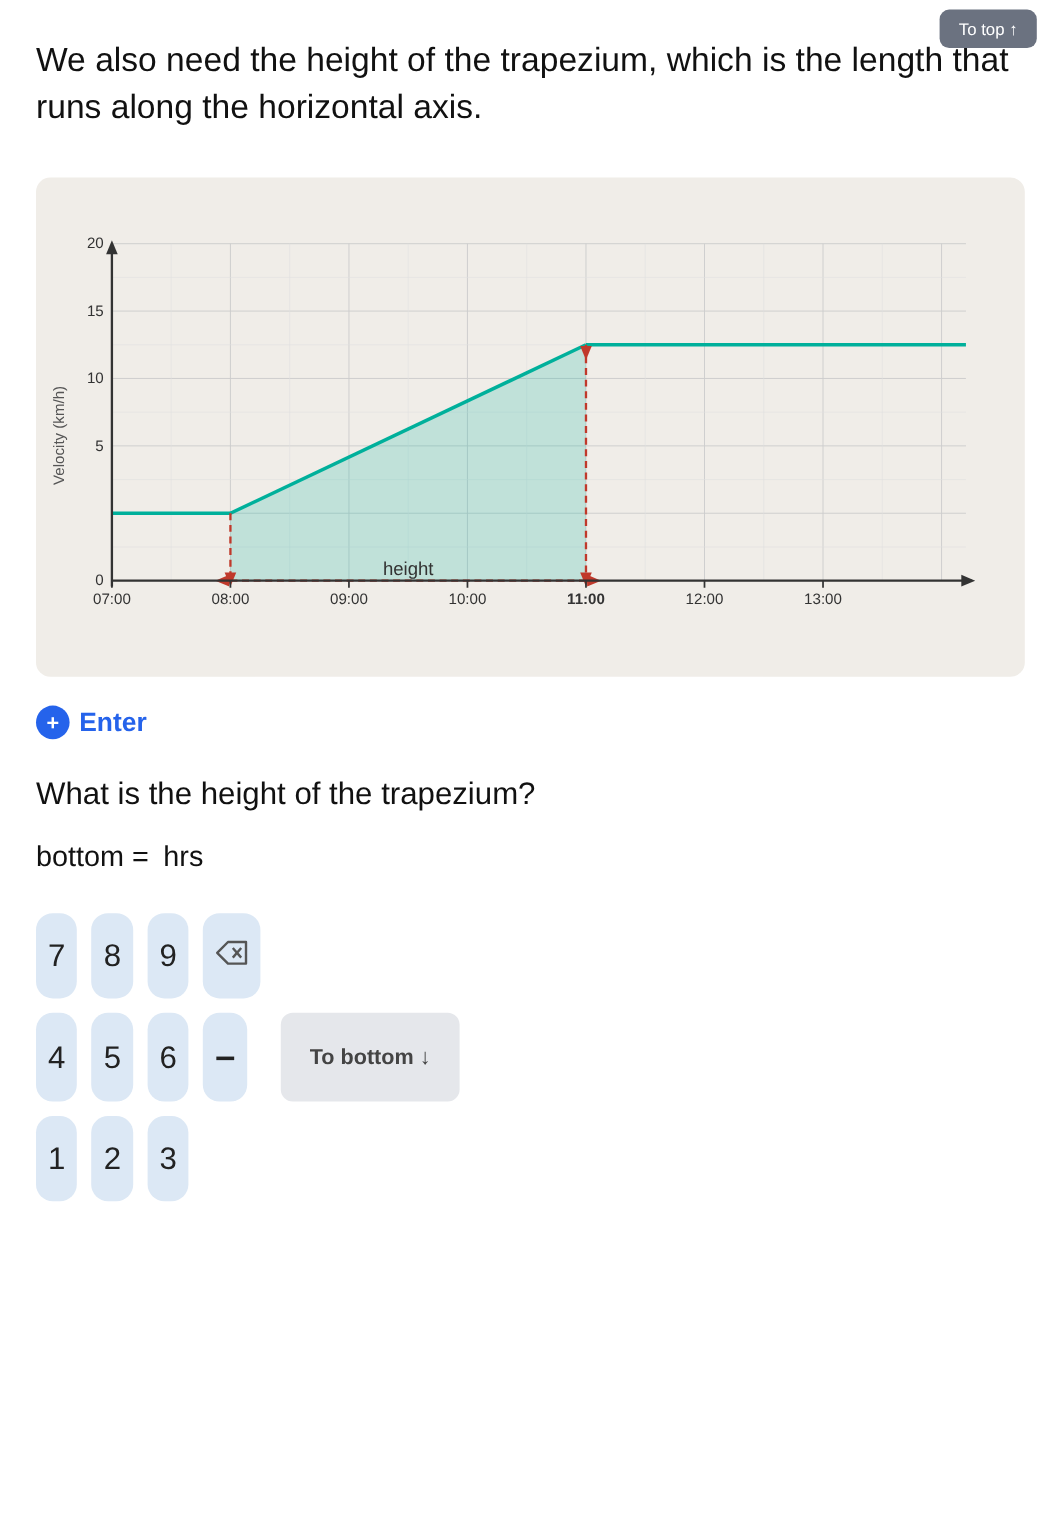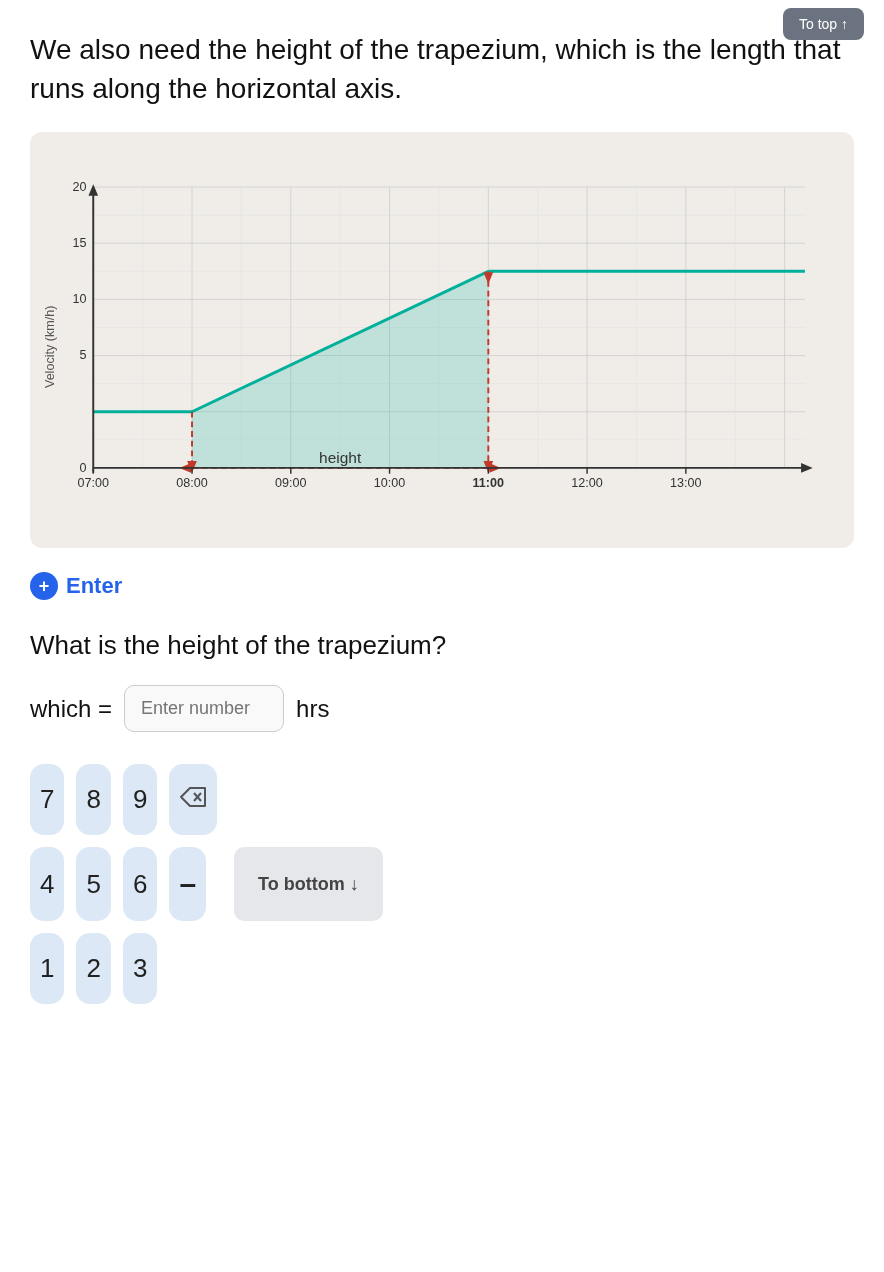--- a/index.html
+++ b/index.html
@@ -27,21 +27,21 @@
       align-items: center;
       gap: 6px;
       margin-left: 46px;
     }
 
     .intro-text {
       font-size: 28px;
       line-height: 1.4;
       color: #111;
       margin-top: 10px;
-      margin-bottom: 24px;
+      margin-bottom: 40px;
     }
 
     .chart-container {
       background: #f0ede8;
       border-radius: 12px;
       padding: 20px 20px 16px 10px;
       margin-bottom: 24px;
     }
 
     .chart-inner {
@@ -262,22 +262,21 @@
 <button class="zoom-btn">
   <span class="zoom-icon">+</span>
   <span>Enter</span>
 </button>
 
 
 <p class="question-text">What is the height of the trapezium?</p>
 
 
 <div class="answer-row">
-  <span class="answer-label">which =</span>
-  <input class="answer-input" type="text" placeholder="Enter number" style="">
+  <span class="answer-label">bottom =</span>
   <span class="answer-unit">hrs</span>
 </div>
 
 
 <div style="max-width: 620px;">
 
   <div style="display:flex; gap:12px; margin-bottom:12px;">
     <button class="key-btn">7</button>
     <button class="key-btn">8</button>
     <button class="key-btn">9</button>

